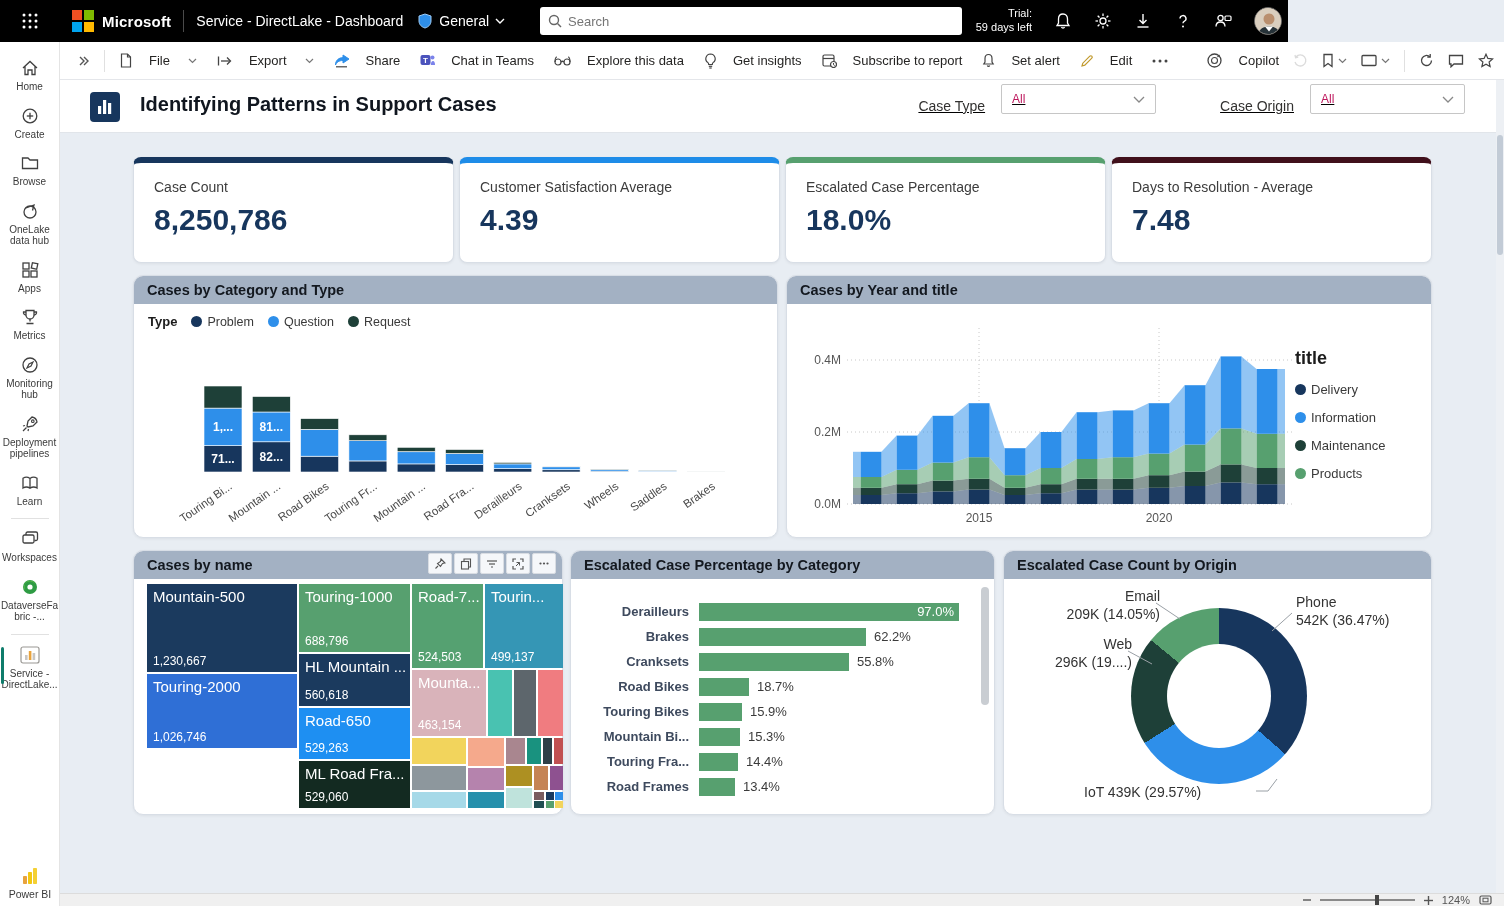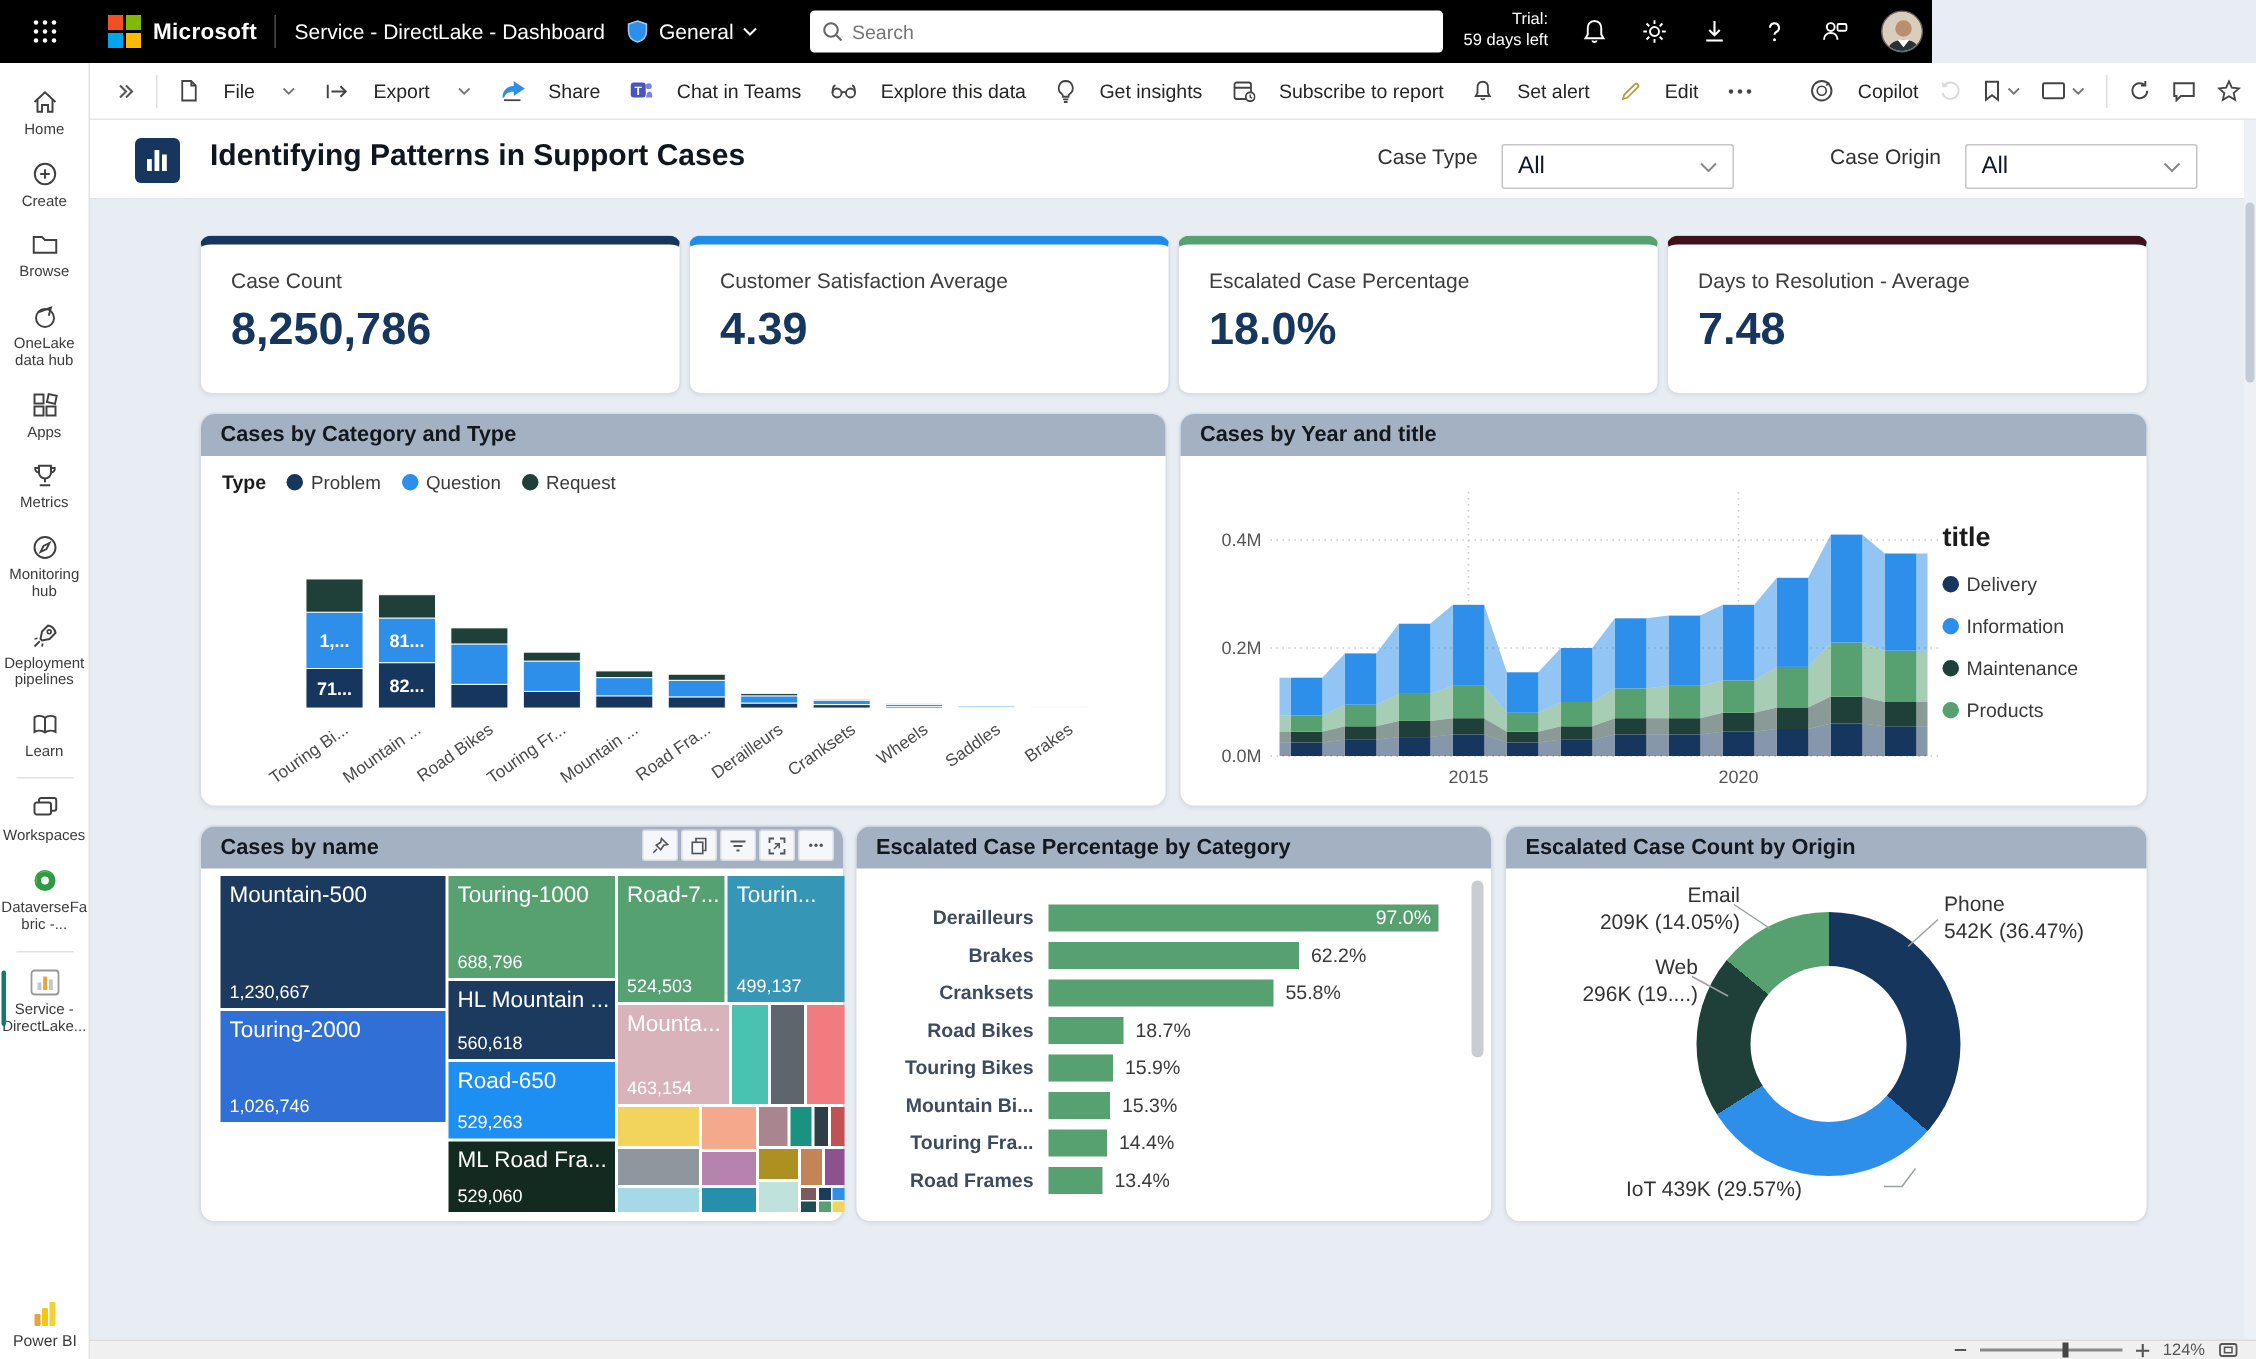--- a/index.html
+++ b/index.html
@@ -30,23 +30,23 @@
   .tbar-btn svg { flex:none; }
   .chev { margin-left:2px; }
   #collapse-btn { margin:0 14px 0 18px; }
   .v-div { width:1px; height:22px; background:#E0E0E0; margin-right:14px; }
   .tbar-right { position:absolute; right:10px; display:flex; align-items:center; gap:14px; }
 
   
   #titlebar { position:absolute; left:60px; top:80px; right:0; height:53px; background:#fff; border-bottom:1px solid #E1E5EA; z-index:30; }
   .title-icon { position:absolute; left:30px; top:12px; width:30px; height:30px; background:#17365D; border-radius:4px; display:flex; align-items:center; justify-content:center; }
   #report-title { position:absolute; left:80px; top:13px; font-size:20px; font-weight:bold; color:#10161F; }
-  .filters { position:absolute; right:39px; top:16px; display:flex; align-items:flex-start; }
+  .filters { position:absolute; right:39px; top:4px; display:flex; align-items:flex-end;text-decoration:underline; }
   .filter-label { font-size:14px; color:#323130; margin-right:16px; }
-  .filter-box { width:155px; height:30px; background:#fff; border:1px solid #C6C6C6; border-radius:2px; display:flex; align-items:center; justify-content:space-between; padding:0 10px; font-size:16px; color:#0f172a;gap:24px; }
+  .filter-box { width:155px; height:30px; background:#fff; border:1px solid #C6C6C6; border-radius:2px; display:flex; align-items:center; justify-content:space-between; padding:0 10px; font-size:12px; color:#be185d;gap:24px; }
   .filter-gap { width:64px; }
 
   
   #sidenav { position:absolute; left:0; top:42px; width:60px; bottom:0; background:#ffffff; border-right:1px solid #E4E4E4; z-index:45; display:flex; flex-direction:column; align-items:center; padding-top:10px; }
   .nav-item { width:60px; padding:6px 2px 7px; display:flex; flex-direction:column; align-items:center; gap:3px; cursor:pointer; position:relative; }
   .nav-item span { font-size:10px; color:#3B3B3B; text-align:center; line-height:1.15; }
   .nav-div { width:38px; height:1px; background:#E1E1E1; margin:4px 0; }
   .nav-item.sel::before { content:""; position:absolute; left:1px; top:8px; bottom:14px; width:3px; border-radius:2px; background:#0E7C6B; }
   #pbi-footer { position:absolute; left:0; bottom:6px; width:60px; display:flex; flex-direction:column; align-items:center; gap:2px; }
   #pbi-footer span { font-size:10.5px; color:#3B3B3B; }

